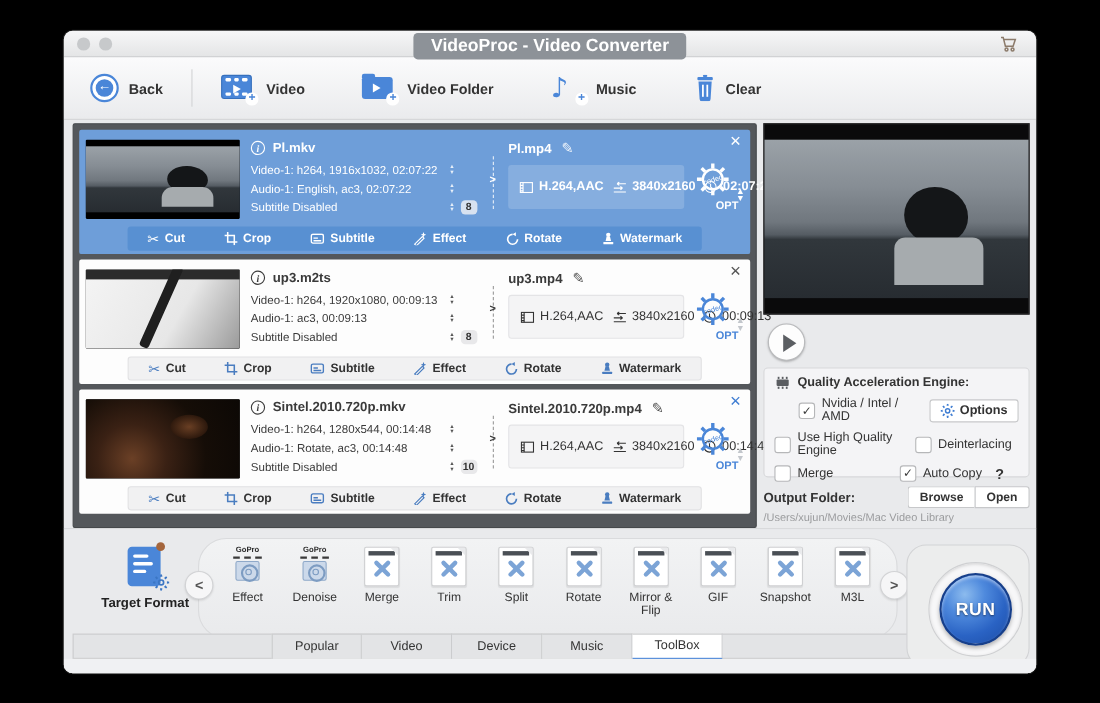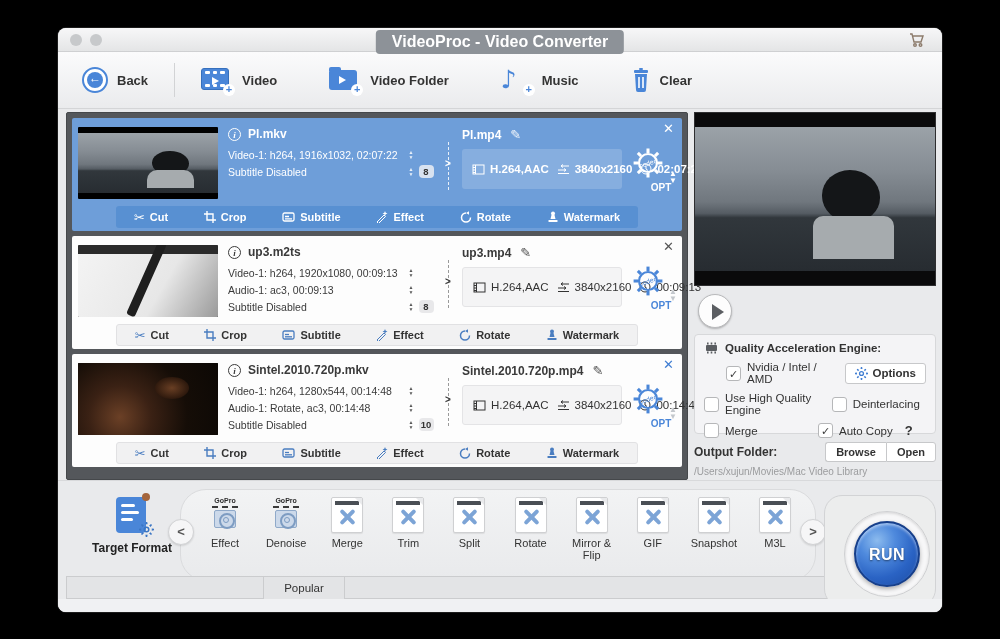--- a/index.html
+++ b/index.html
@@ -142,21 +142,21 @@
   .doc-x i:nth-child(1){ transform:rotate(45deg); }
   .doc-x i:nth-child(2){ transform:rotate(-45deg); }
   .gopro-ic { width:36px; height:36px; margin:0 auto; }
   .gp-txt { font-size:7px; font-weight:bold; color:#2b2b2b; letter-spacing:0; line-height:8px; }
   .gp-dash { width:26px; margin:1px auto 2px; border-bottom:2px dashed #3a3a3a; }
   .gp-body { width:22px; height:18px; margin:0 auto; background:#ccd9ea; border:1px solid #8fa9c9; border-radius:2px; position:relative; }
   .gp-body::before { content:""; position:absolute; left:4px; top:2px; width:12px; height:12px; border:2px solid #7d9cc2; border-radius:50%; }
   .gp-body::after { content:""; position:absolute; left:8px; top:6px; width:4px; height:4px; border:1px solid #7d9cc2; border-radius:50%; }
 
   .tabs-band { position:absolute; left:8px; top:95px; width:794px; height:23px; background:#e3e4e6; border:1px solid #cbccce; display:flex; }
-  .tabs { position:absolute; left:196px; top:-1px; display:flex; height:24px;flex-direction:column; }
+  .tabs { position:absolute; left:180px; top:-1px; display:flex; height:24px; }
   .tab { width:82px; text-align:center; line-height:22px; font-size:11.5px; color:#333; background:#e3e4e6; border:1px solid #cbccce; border-left:none; }
   .tab:first-child { border-left:1px solid #cbccce; }
   .tab.active { background:#fff; font-weight:normal; border-bottom:2px solid #4a86d8; line-height:20px; }
 
   .run-house { position:absolute; left:766px; top:14px; width:112px; height:112px; background:#eceded; border:1px solid #d2d3d5; border-radius:18px; }
   .run-ring { position:absolute; left:786px; top:30px; width:86px; height:86px; border-radius:50%; background:#f7f7f8; border:1px solid #cfd0d2; box-shadow:inset 0 1px 3px rgba(0,0,0,.15); }
   .run-btn { position:absolute; left:796px; top:40px; width:66px; height:66px; border-radius:50%; color:#fff; font-size:16px; font-weight:bold; text-align:center; line-height:64px; letter-spacing:.5px;
     background:radial-gradient(circle at 34% 28%, #8cbbee 0%, #4f8add 30%, #2a63c4 62%, #1b4ba3 100%);
     border:2px solid #173f8a; text-shadow:0 1px 2px rgba(0,0,0,.5); box-shadow:inset 0 2px 3px rgba(255,255,255,.5), 0 2px 4px rgba(0,0,0,.3); }
 
@@ -253,20 +253,28 @@
               <div class="shirt"></div>
             </div>
           </div>
         <div class="info">
           <div class="title-row">
               <span class="i-ic">i</span>
               <span>Pl.mkv</span>
             </div>
           <div class="track">
               <span class="t-txt">Video-1: h264, 1916x1032, 02:07:22</span>
+              <span class="updn">
+                <i>▲</i>
+                <i>▼</i>
+              </span>
+              <span class="badge-slot"></span>
+            </div>
+          <div class="track">
+              <span class="t-txt">Audio-1: English, ac3, 02:07:22</span>
               <span class="updn">
                 <i>▲</i>
                 <i>▼</i>
               </span>
               <span class="badge-slot"></span>
             </div>
           <div class="track">
               <span class="t-txt">Subtitle Disabled</span>
               <span class="updn">
                 <i>▲</i>

